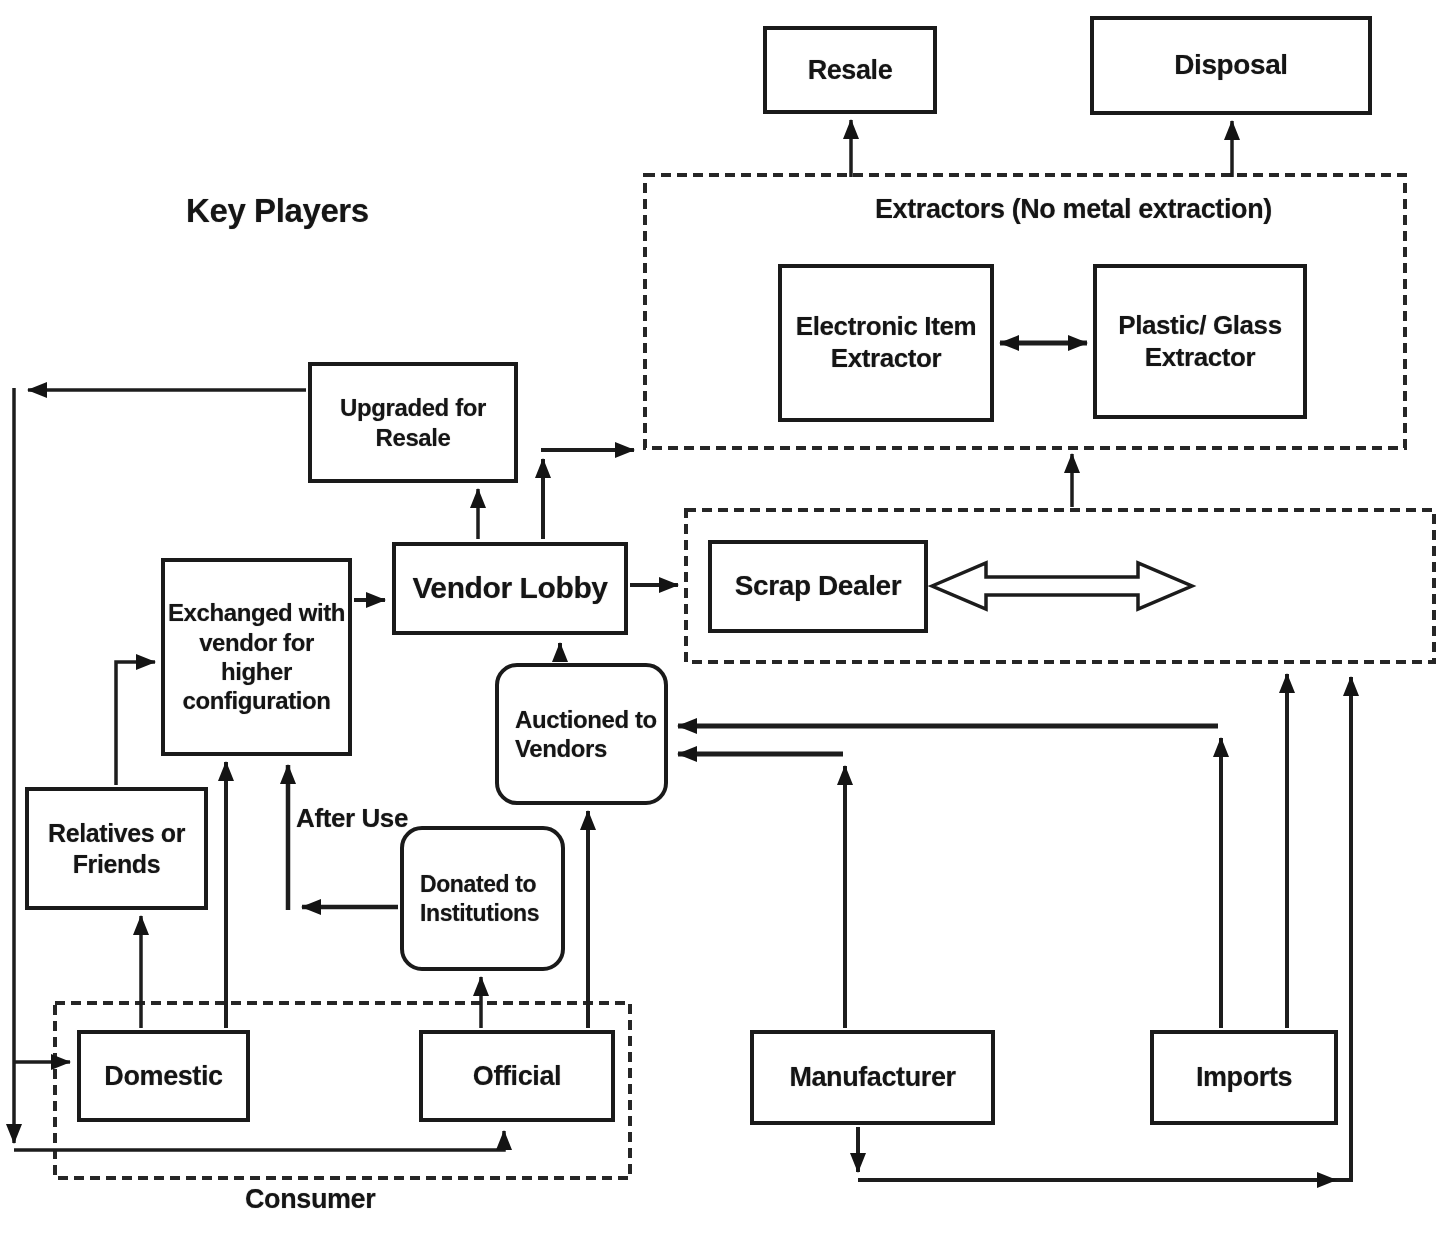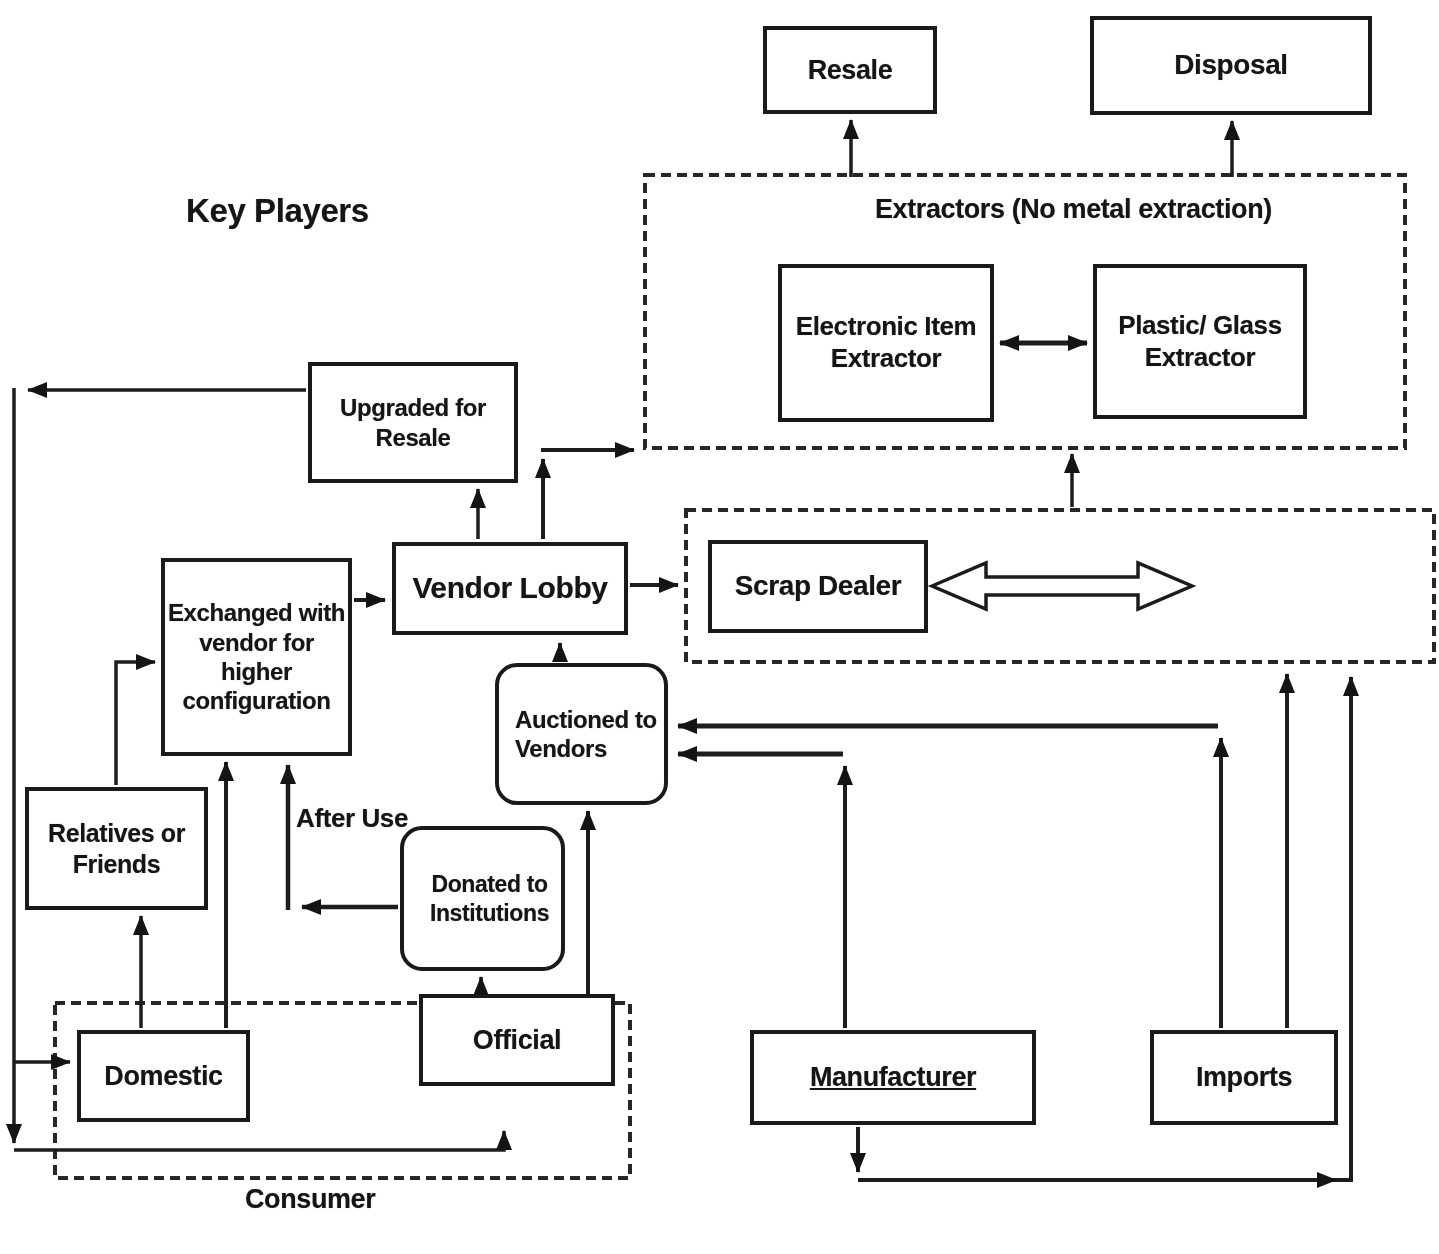--- a/index.html
+++ b/index.html
@@ -39,24 +39,24 @@
   #n-disposal     {left:1090px;top:16px;width:282px;height:99px;font-size:28px;}
   #n-electronic   {left:778px;top:264px;width:216px;height:158px;font-size:26px;}
   #n-plastic      {left:1093px;top:264px;width:214px;height:155px;font-size:26px;}
   #n-upgraded     {left:308px;top:362px;width:210px;height:121px;font-size:24px;}
   #n-vendorlobby  {left:392px;top:542px;width:236px;height:93px;font-size:30px;}
   #n-scrapdealer  {left:708px;top:540px;width:220px;height:93px;font-size:28px;}
   #n-dismantler   {left:1196px;top:529px;width:197px;height:99px;font-size:28px;}
   #n-exchanged    {left:161px;top:558px;width:191px;height:198px;font-size:24px;}
   #n-auctioned    {left:495px;top:663px;width:173px;height:142px;font-size:24px;padding-left:16px;padding-right:2px;}
   #n-relatives    {left:25px;top:787px;width:183px;height:123px;font-size:25px;}
-  #n-donated      {left:400px;top:826px;width:165px;height:145px;font-size:23px;padding-left:16px;padding-right:2px;text-align:center;}
+  #n-donated      {left:400px;top:826px;width:165px;height:145px;font-size:23px;padding-left:16px;padding-right:2px;}
   #n-domestic     {left:77px;top:1030px;width:173px;height:92px;font-size:27px;}
-  #n-official     {left:419px;top:994px;width:196px;height:92px;font-size:27px;}
-  #n-manufacturer {left:750px;top:1030px;width:286px;height:95px;font-size:27px;text-decoration:underline;}
+  #n-official     {left:419px;top:1030px;width:196px;height:92px;font-size:27px;}
+  #n-manufacturer {left:750px;top:1030px;width:245px;height:95px;font-size:27px;}
   #n-imports      {left:1150px;top:1030px;width:188px;height:95px;font-size:27px;}
   
   #l-keyplayers {left:186px;top:192px;font-size:33px;}
   #l-extractors {left:875px;top:194px;font-size:27px;}
   #l-afteruse   {left:296px;top:803px;font-size:26px;}
   #l-consumer   {left:245px;top:1184px;font-size:27px;}
 </style>
 </head>
 <body>
 

